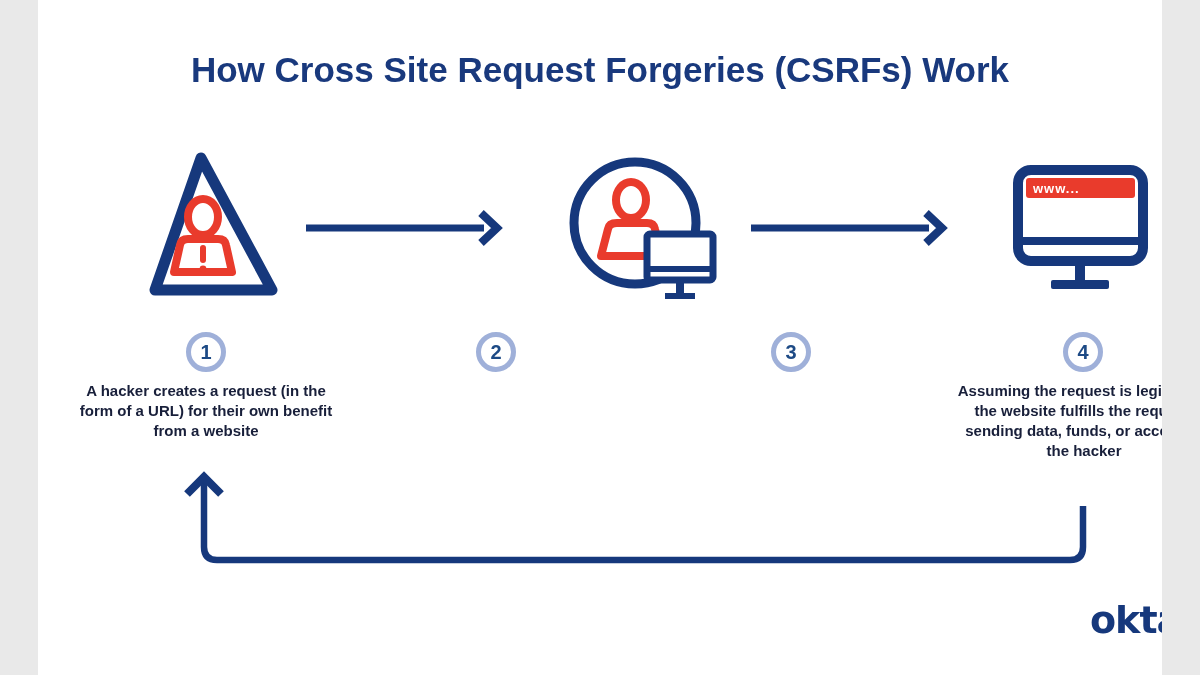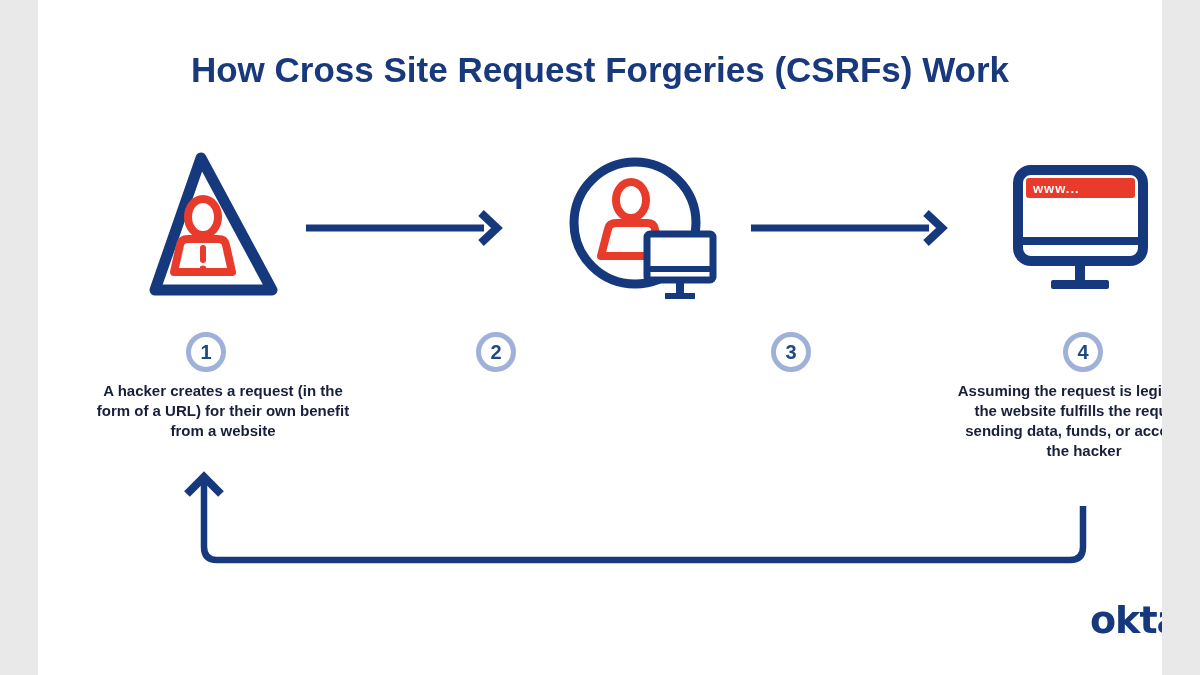--- a/index.html
+++ b/index.html
@@ -127,21 +127,21 @@
   <div class="step-num" style="left:438px;">
     <span>2</span>
   </div>
   <div class="step-num" style="left:733px;">
     <span>3</span>
   </div>
   <div class="step-num" style="left:1025px;">
     <span>4</span>
   </div>
 
-  <div class="caption" style="left:50px; width:270px;">A hacker creates a request (in the form of a URL) for their own benefit from a website</div>
+  <div class="caption" style="left:33px; width:270px;">A hacker creates a request (in the form of a URL) for their own benefit from a website</div>
   <div class="caption" style="left:916px; width:260px;">Assuming the request is legitimate, the website fulfills the request, sending data, funds, or access to the hacker</div>
 
   <svg class="icon" style="left:130px; top:465px;" width="940" height="110" viewBox="0 0 940 110">
     <path class="stroke-navy no-fill" d="M 915 41 L 915 82 Q 915 95 902 95 L 49 95 Q 36 95 36 82 L 36 17" stroke-width="6.5"></path>
     <path class="stroke-navy no-fill" d="M 19 29 L 36 12 L 53 29" stroke-width="8" stroke-linejoin="miter"></path>
   </svg>
 
   <div class="logo">okta</div>
 
 </div>

